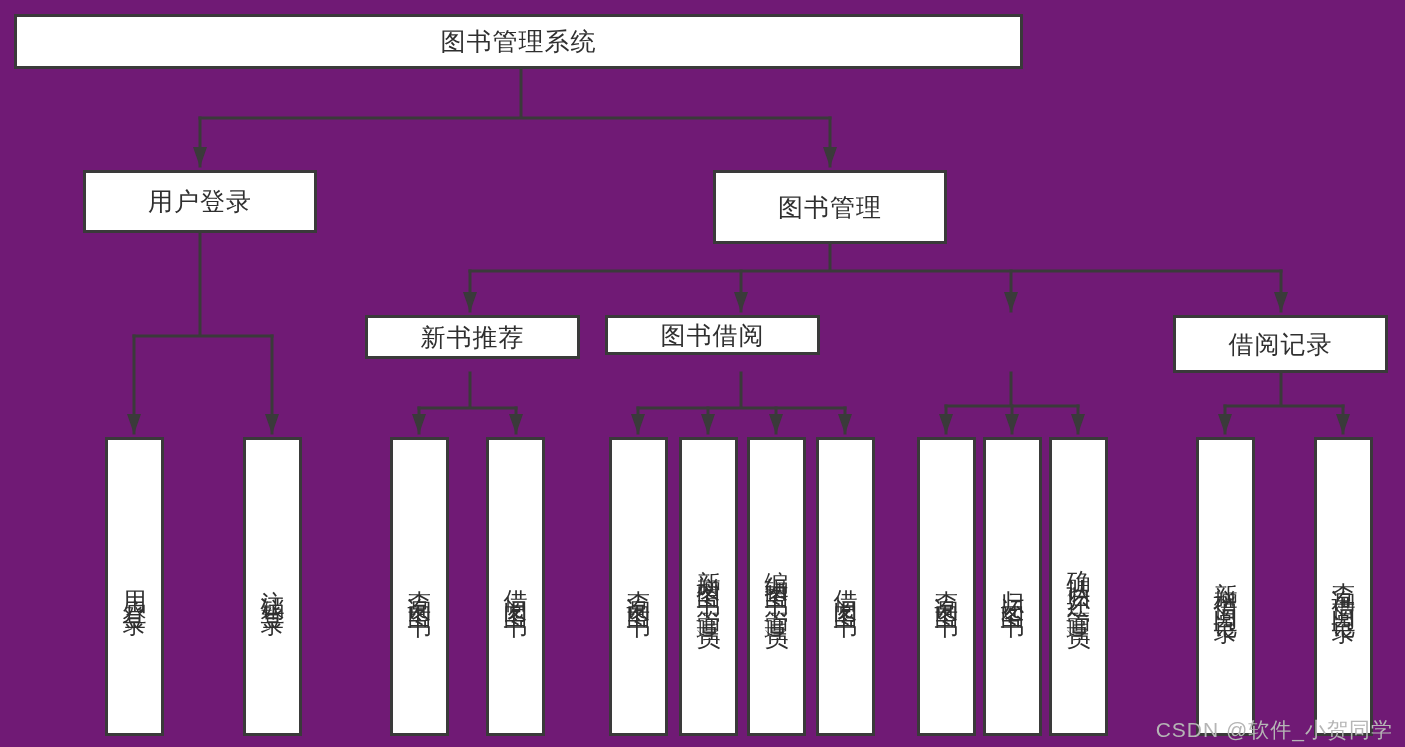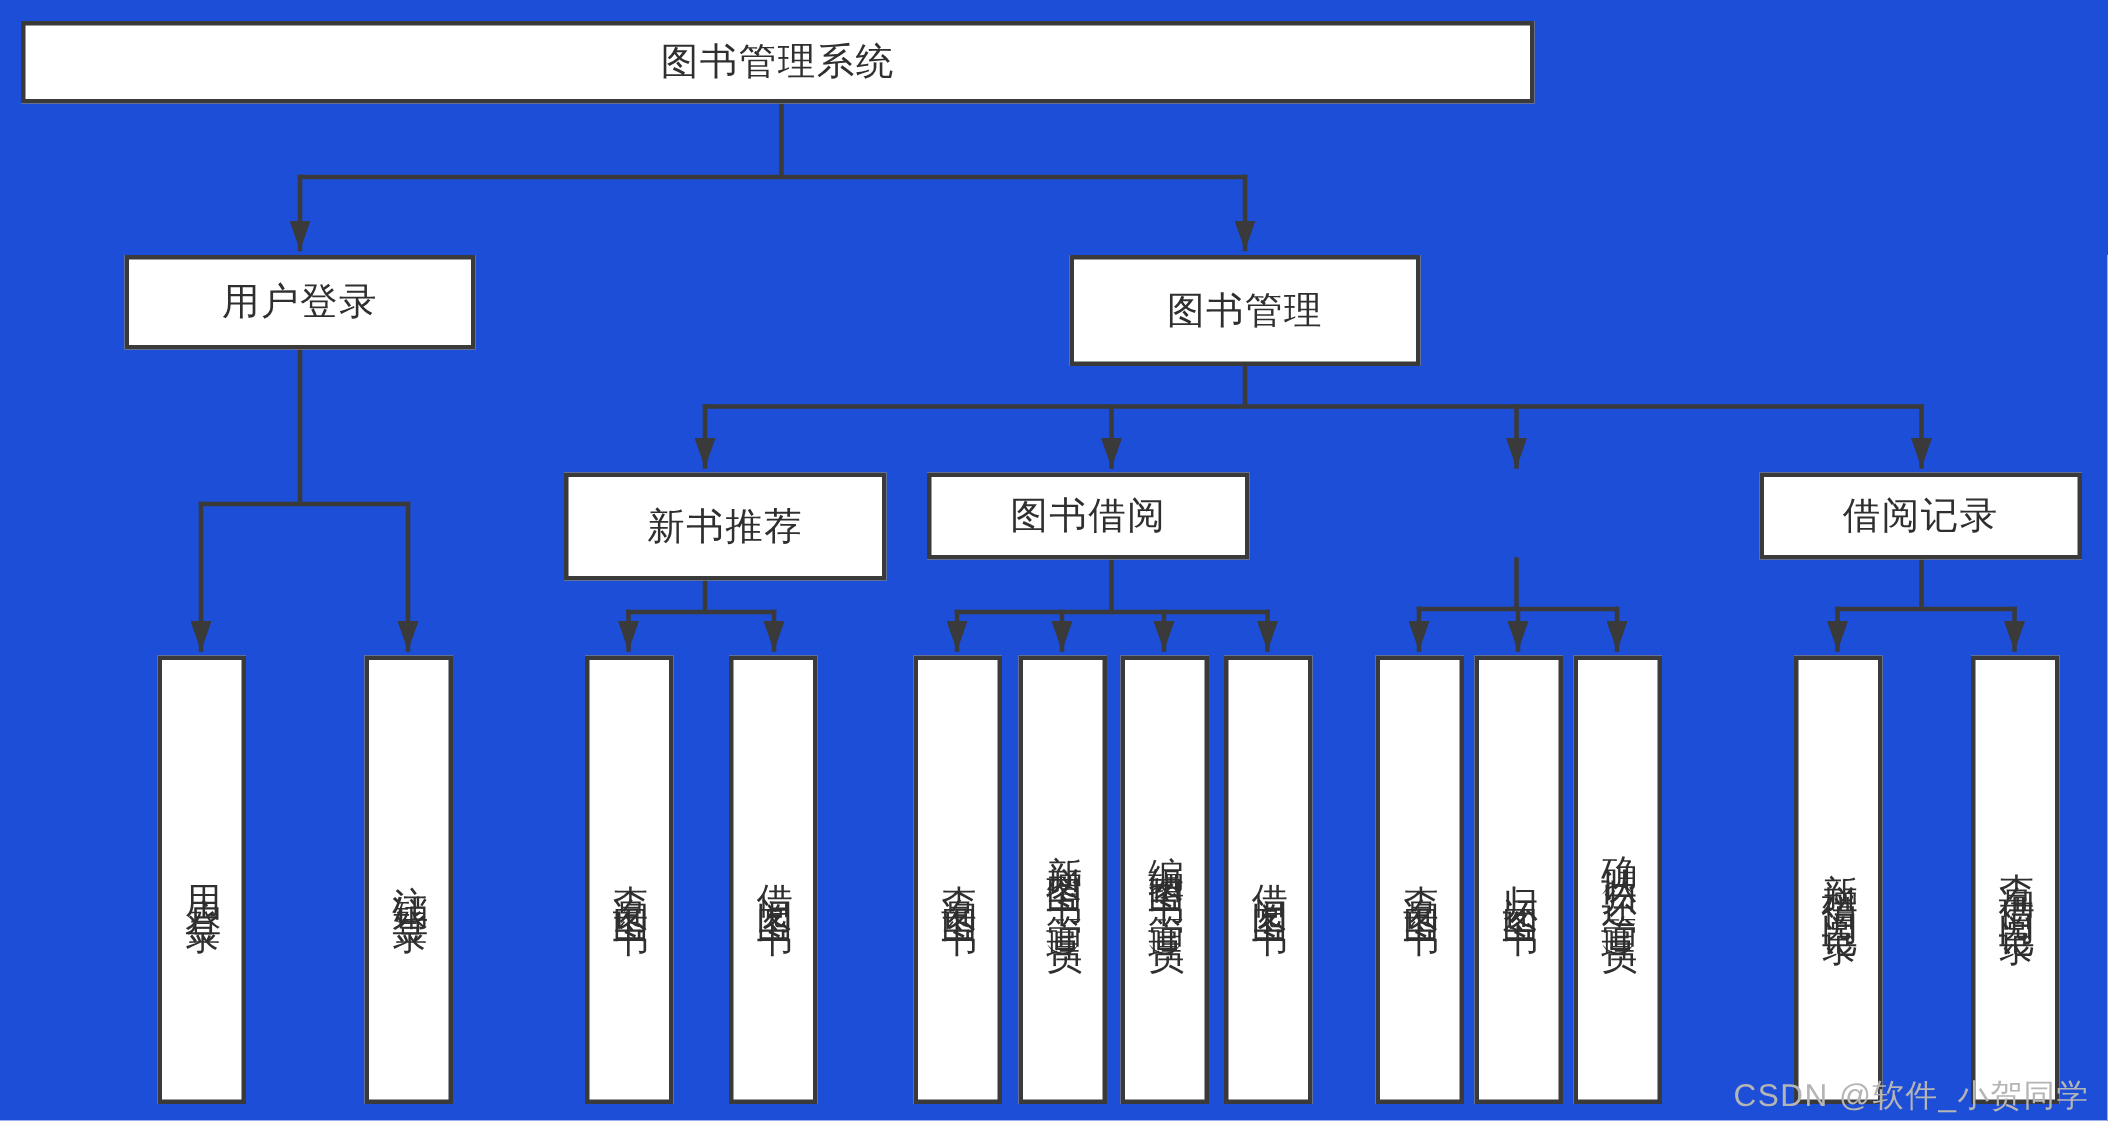--- a/index.html
+++ b/index.html
@@ -4,21 +4,21 @@
 <style>
   html, body {
     margin: 0;
     padding: 0;
     background: #ffffff;
   }
   #canvas {
     position: relative;
     width: 1405px;
     height: 747px;
-    background: #1d4ed8;
+    background: #701a75;
     font-family: "Liberation Sans", "DejaVu Sans", sans-serif;
     overflow: hidden;
   }
   #connectors {
     position: absolute;
     left: 0;
     top: 0;
     width: 1405px;
     height: 747px;
   }
@@ -109,22 +109,22 @@
     <path class="edge" d="M1281,373 V406 M1225,406 H1343"></path>
     <path class="edge arrow" d="M1225,406 V433"></path>
     <path class="edge arrow" d="M1343,406 V433"></path>
   </svg>
 
   <div class="node h-node" style="left:14px; top:14px; width:1009px; height:55px">图书管理系统</div>
 
   <div class="node h-node" style="left:83px; top:170px; width:234px; height:63px">用户登录</div>
   <div class="node h-node" style="left:713px; top:170px; width:234px; height:74px">图书管理</div>
 
-  <div class="node h-node" style="left:376px; top:315px; width:215px; height:72px">新书推荐</div>
-  <div class="node h-node" style="left:618px; top:315px; width:215px; height:58px">图书借阅</div>
+  <div class="node h-node" style="left:365px; top:315px; width:215px; height:44px">新书推荐</div>
+  <div class="node h-node" style="left:605px; top:315px; width:215px; height:40px">图书借阅</div>
   <div class="node h-node" style="left:1173px; top:315px; width:215px; height:58px">借阅记录</div>
 
   <div class="node v-node" style="left:105px; top:437px; width:59px; height:299px">用户登录</div>
   <div class="node v-node" style="left:243px; top:437px; width:59px; height:299px">注销登录</div>
 
   <div class="node v-node" style="left:390px; top:437px; width:59px; height:299px">查询图书</div>
   <div class="node v-node" style="left:486px; top:437px; width:59px; height:299px">借阅图书</div>
 
   <div class="node v-node" style="left:609px; top:437px; width:59px; height:299px">查询图书</div>
   <div class="node v-node" style="left:679px; top:437px; width:59px; height:299px">新增图书（管理员）</div>

